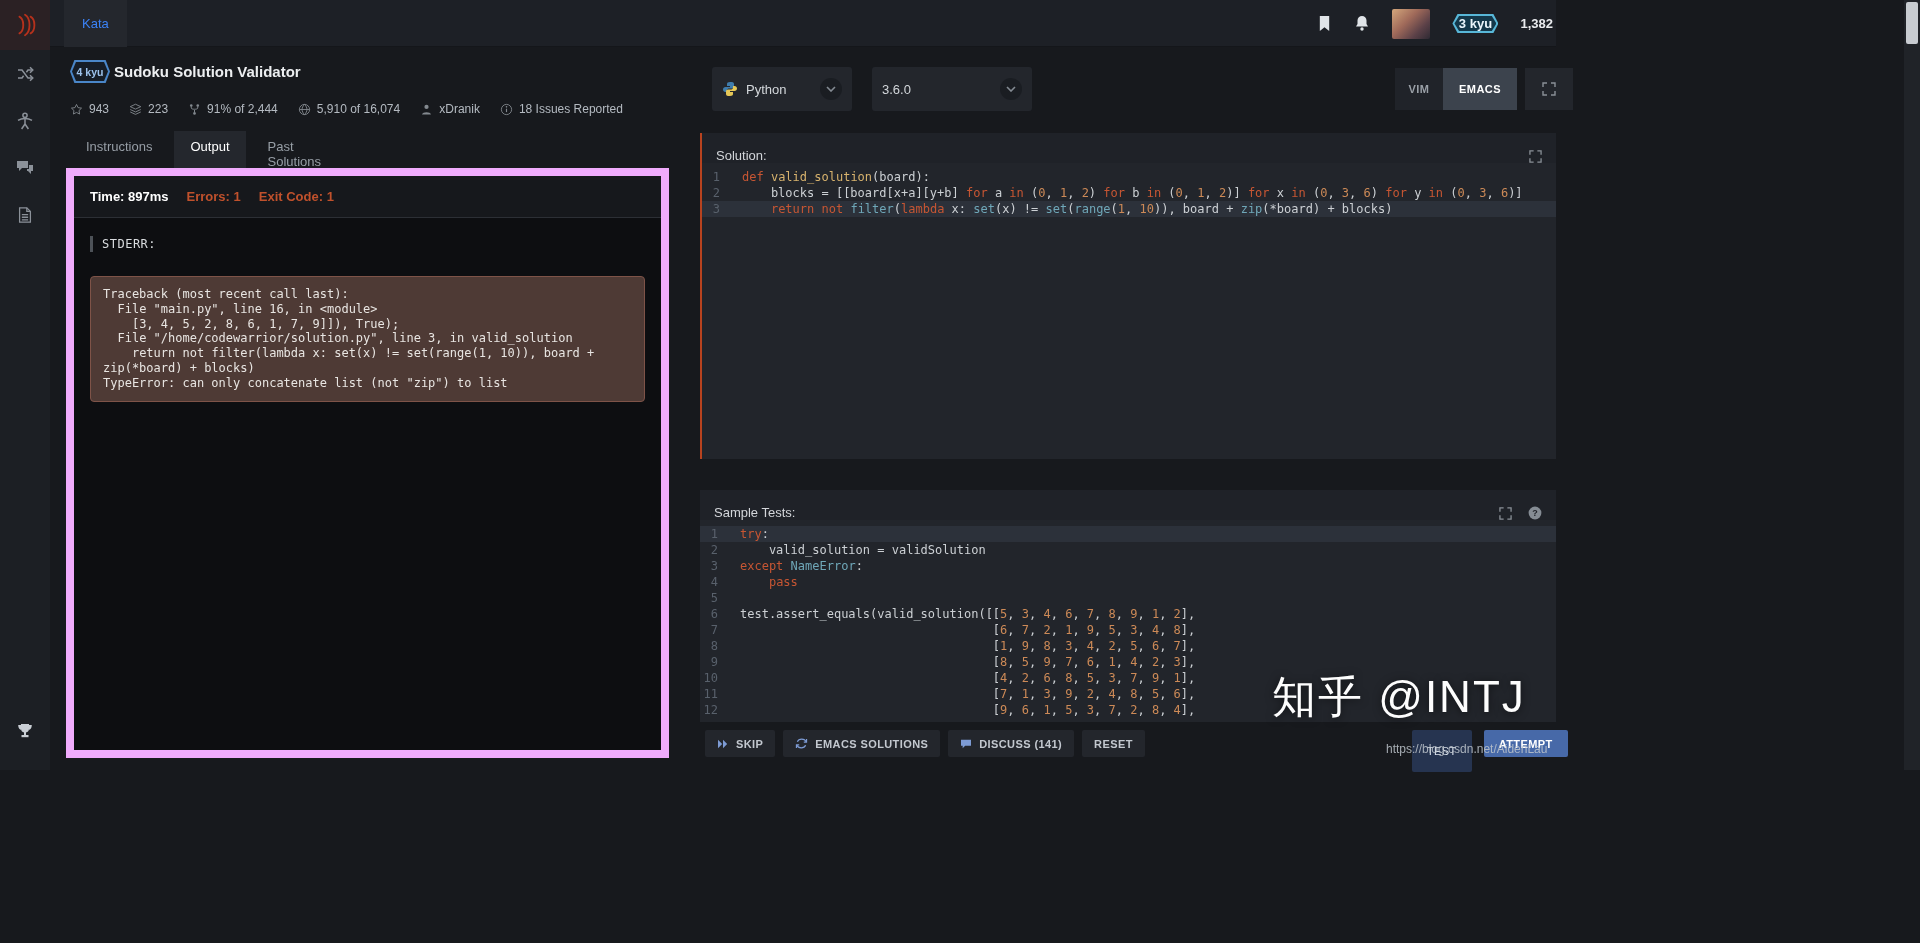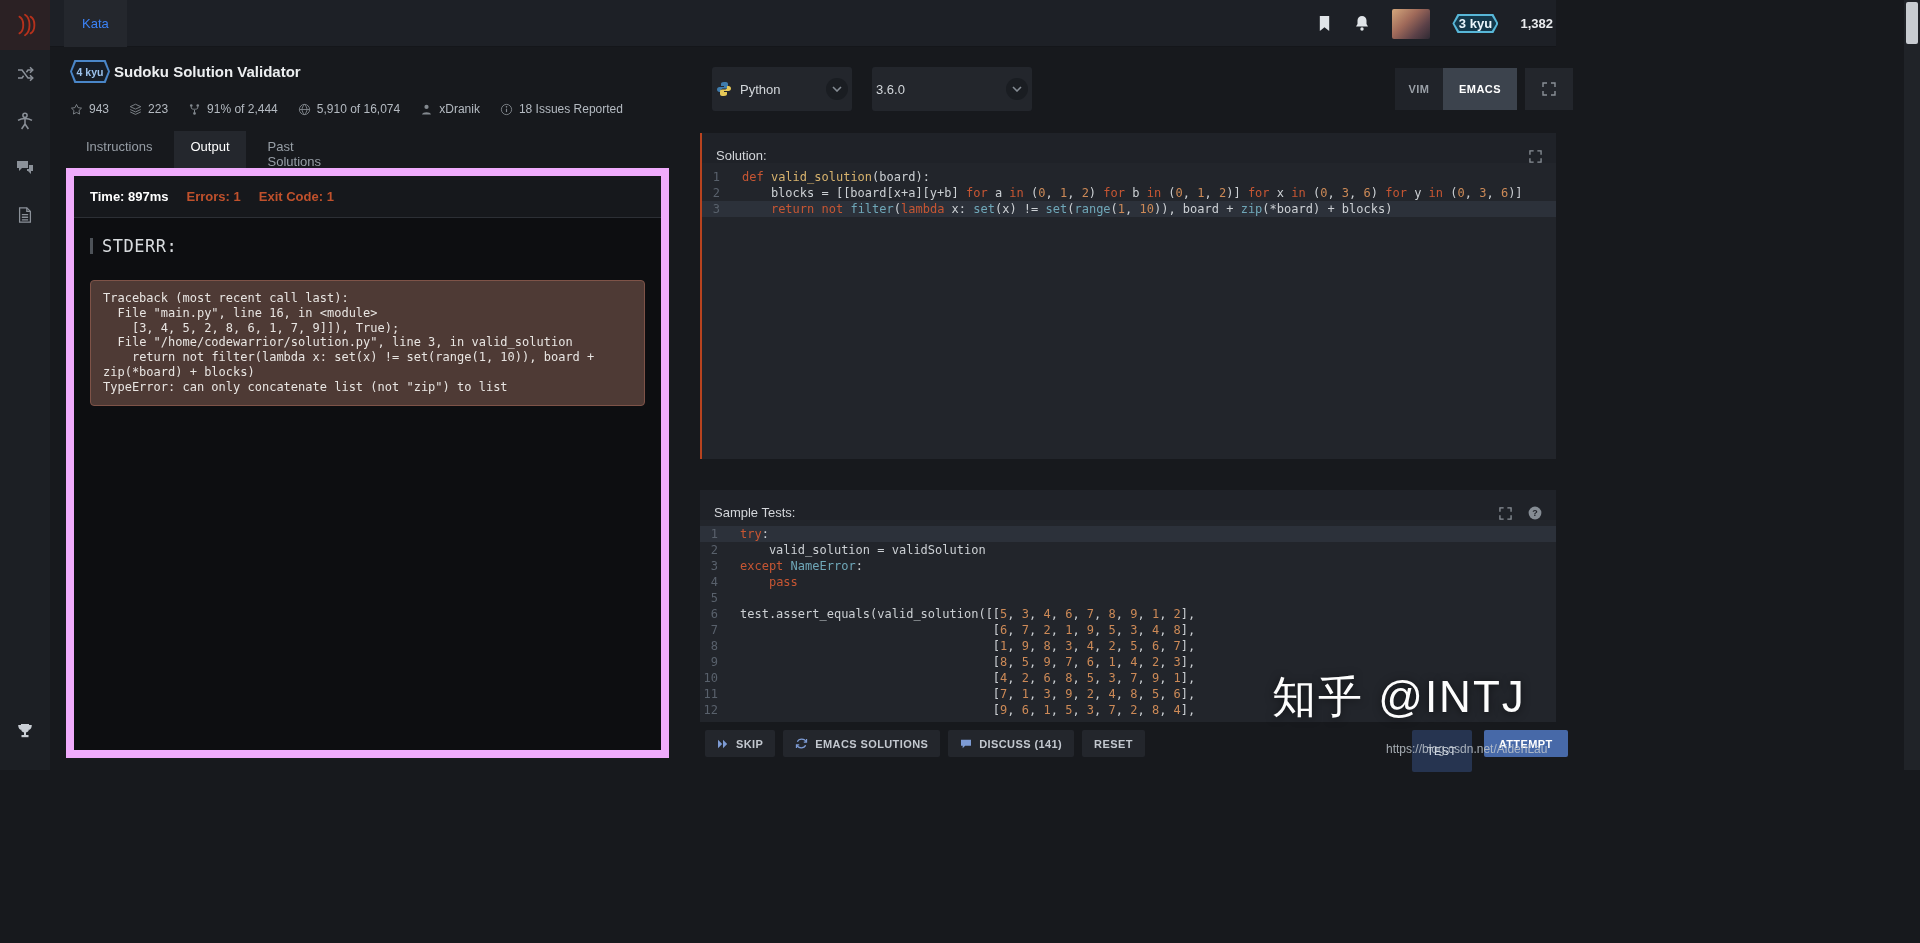--- a/index.html
+++ b/index.html
@@ -38,27 +38,27 @@
   #tabs{position:absolute;left:0;top:71px;display:flex;gap:6px}
   .tab{padding:8px 16px;font-size:13px;color:#979ea6;cursor:pointer}
   .tab.active{background:#24272d;color:#ffffff}
 
   
   #output-panel{position:absolute;left:66px;top:168px;width:603px;height:590px;border:8px solid #f0abfc;background:#0d0e11}
   .op-header{display:flex;align-items:center;gap:18px;padding:13px 16px;background:#16181c;border-bottom:1px solid #2c2f35;font-size:13px;font-weight:bold}
   .op-header .time{color:#ffffff}
   .op-header .err{color:#c0512c}
   .op-body{padding:18px 16px}
-  .stderr-row{display:flex;align-items:center;gap:9px;font-family:"DejaVu Sans Mono",monospace;font-size:17px;color:#d9dcdf;letter-spacing:.5px}
+  .stderr-row{display:flex;align-items:center;gap:9px;font-family:"DejaVu Sans Mono",monospace;font-size:12px;color:#d9dcdf;letter-spacing:.5px}
   .stderr-row .bar{width:3px;height:16px;background:#4d5258}
   .tb-box{margin-top:24px;background:#4e3a35;border:1px solid #7e5348;border-radius:4px;padding:10px 12px;font-family:"DejaVu Sans Mono",monospace;font-size:12px;line-height:14.8px;color:#e8e5e2;white-space:pre-wrap}
 
   
   #lang-row{position:absolute;left:712px;top:67px;display:flex;gap:20px}
-  .dd{width:140px;height:44px;background:#23262c;border-radius:3px;display:flex;align-items:center;gap:8px;padding:0 4px;cursor:pointer}
+  .dd{width:140px;height:44px;background:#23262c;border-radius:3px;display:flex;align-items:center;gap:8px;padding:0 10px;cursor:pointer}
   .dd.dd-version{width:160px}
   .dd-label{font-size:13px;color:#d3d7db}
   .chev{margin-left:auto;width:22px;height:22px;border-radius:50%;background:#1a1d22;display:flex;align-items:center;justify-content:center;color:#848b93}
   #editor-btns{position:absolute;left:1395px;top:68px;display:flex;align-items:center}
   .mode-btn{height:42px;display:flex;align-items:center;justify-content:center;font-size:11px;font-weight:bold;letter-spacing:.5px;cursor:pointer}
   .btn-vim{width:48px;background:#202329;color:#9aa0a7}
   .btn-emacs{width:74px;background:#3c434d;color:#ffffff}
   .btn-fs{width:48px;height:42px;margin-left:8px;background:#23262c;display:flex;align-items:center;justify-content:center;color:#8a9097;cursor:pointer}
 
   

